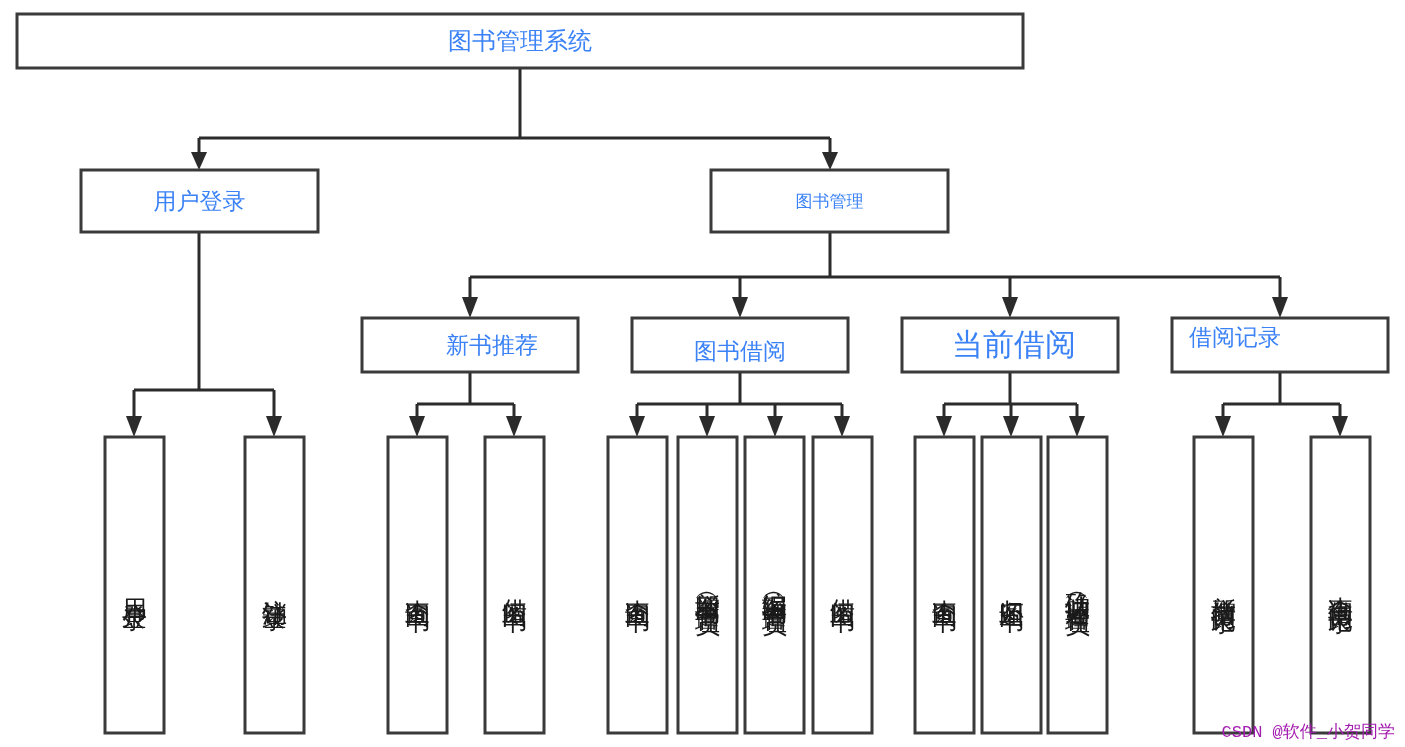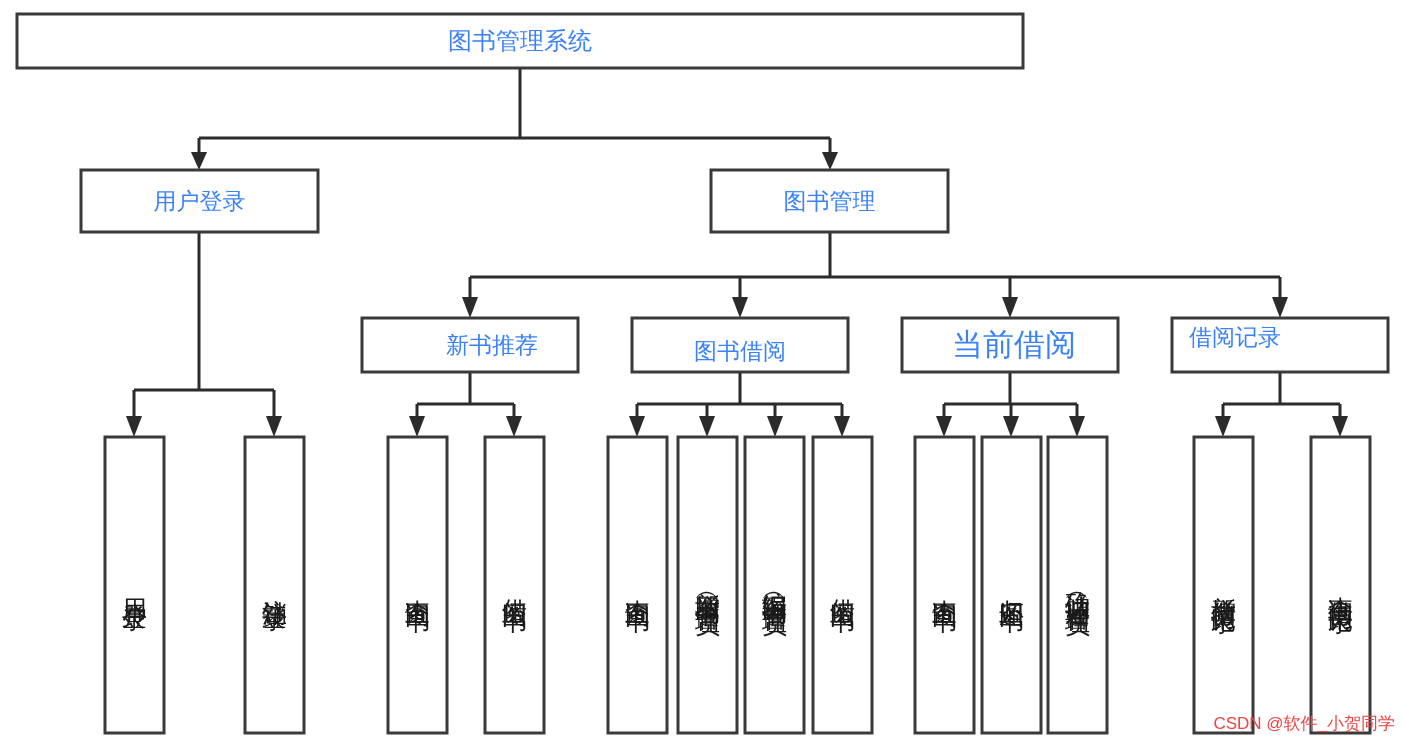--- a/index.html
+++ b/index.html
@@ -63,24 +63,24 @@
     display: flex;
     align-items: center;
     justify-content: center;
     pointer-events: none;
     font-family: "Liberation Sans", "DejaVu Sans", sans-serif;
     color: #3b82f6;
   }
   .watermark {
     position: absolute;
     right: 10px;
-    bottom: 12px;
-    font-family: Liberation Sans, sans-serif;
+    bottom: 4px;
+    font-family: Liberation Mono, monospace;
     font-size: 17px;
-    color: #ef4444;
+    color: #a21caf;
     white-space: nowrap;
     pointer-events: none;
   }
 </style>
 </head>
 <body>
 
 <div id="diagram-root">
 
   <svg id="flow" viewBox="0 0 1405 747">
@@ -178,21 +178,21 @@
         <rect x="982" y="437" width="59" height="296" class="node-box"></rect>
         <rect x="1048" y="437" width="59" height="296" class="node-box"></rect>
         <rect x="1194" y="437" width="59" height="296" class="node-box"></rect>
         <rect x="1311" y="437" width="59" height="296" class="node-box"></rect>
       </g>
   </svg>
 
   <div id="label-layer">
       <div class="hlabel-wrap" style="left: 17px; top: 14px; width: 1006px; height: 54px; font-size: 24px;">图书管理系统</div>
       <div class="hlabel-wrap" style="left: 81px; top: 170px; width: 237px; height: 62px; font-size: 23px;">用户登录</div>
-      <div class="hlabel-wrap" style="left: 711px; top: 170px; width: 237px; height: 62px; font-size: 23px;">图书管理</div>
+      <div class="hlabel-wrap" style="left: 711px; top: 170px; width: 237px; height: 62px; font-size: 17px;">图书管理</div>
       <div class="hlabel-wrap" style="left: 362px; top: 318px; width: 260px; height: 54px; font-size: 23px;">新书推荐</div>
       <div class="hlabel-wrap" style="left: 632px; top: 318px; width: 216px; height: 66px; font-size: 23px;">图书借阅</div>
       <div class="hlabel-wrap" style="left: 902px; top: 318px; width: 224px; height: 54px; font-size: 31px;">当前借阅</div>
       <div class="hlabel-wrap" style="left: 1127px; top: 318px; width: 216px; height: 38px; font-size: 23px;">借阅记录</div>
       <div class="vlabel-wrap" style="left: 105px; top: 437px; width: 59px; height: 296px; padding-top: 142px;">
         <span class="vlabel-text">用户登录</span>
       </div>
       <div class="vlabel-wrap" style="left: 245px; top: 437px; width: 59px; height: 296px; padding-top: 142px;">
         <span class="vlabel-text">注销登录</span>
       </div>

